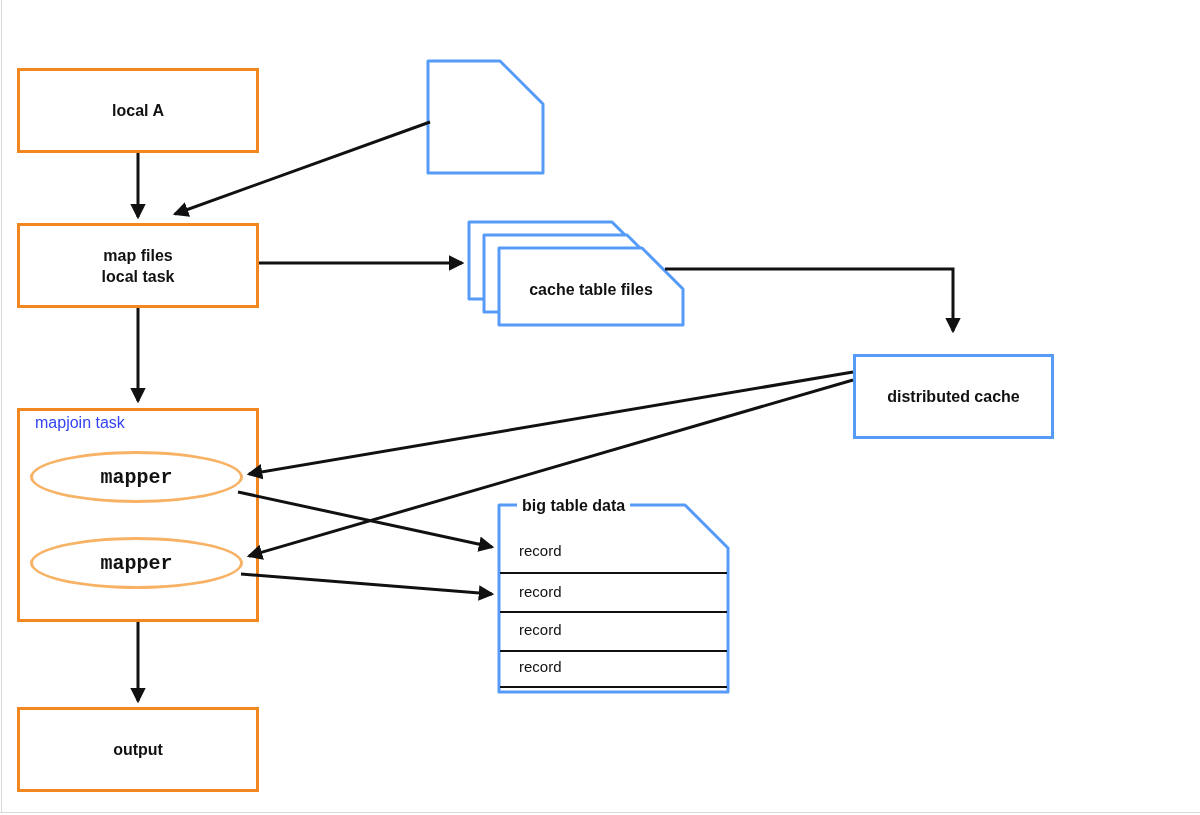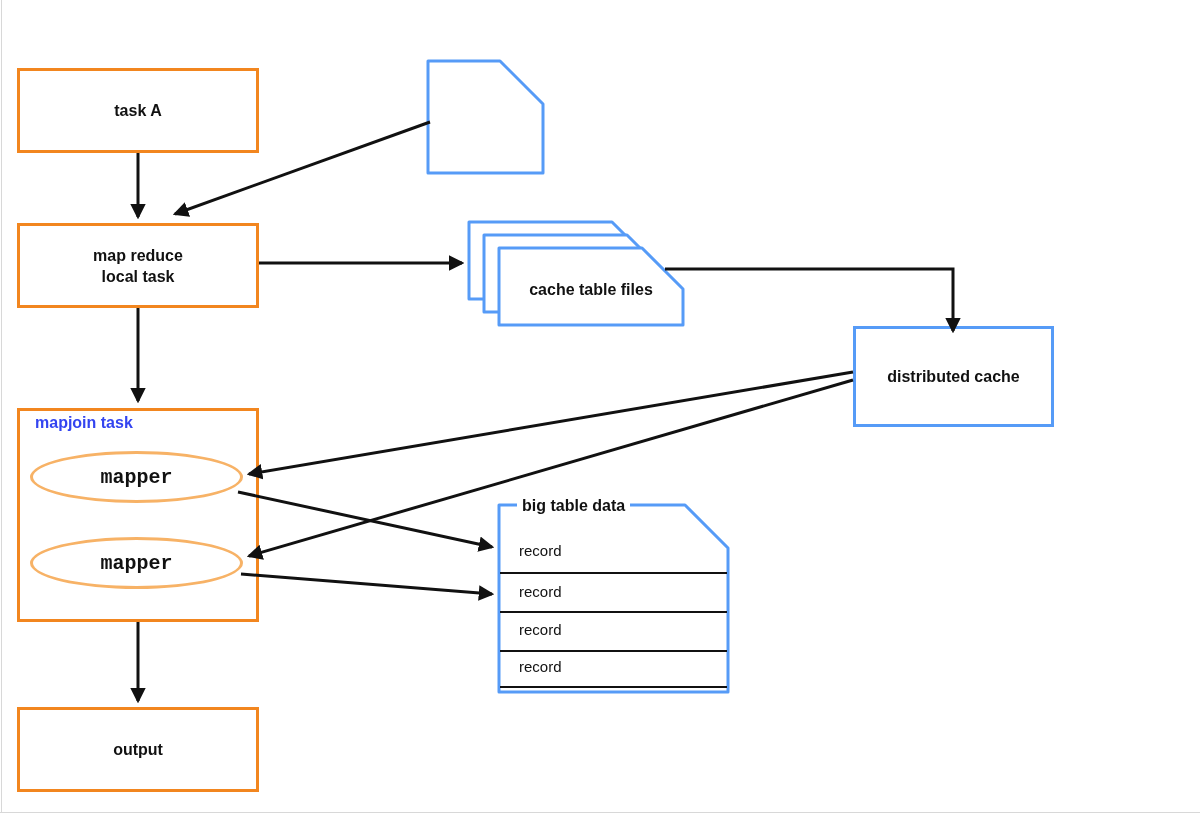--- a/index.html
+++ b/index.html
@@ -19,34 +19,34 @@
     position:absolute; box-sizing:border-box; background:#fff;
     display:flex; flex-direction:column; align-items:center; justify-content:center;
     text-align:center; font-weight:bold; font-size:16px; line-height:21px; color:#111;
   }
   .orange { border:3px solid var(--node-border-orange,#F2861F); }
   .blue   { border:3px solid var(--shape-border-blue,#569BF7); }
   .n-task-a   { left:17px; top:68px;  width:242px; height:85px; }
   .n-mapred   { left:17px; top:223px; width:242px; height:85px; }
   .n-mapjoin  { left:17px; top:408px; width:242px; height:214px; background:#fff; }
   .n-output   { left:17px; top:707px; width:242px; height:85px; }
-  .n-cache    { left:853px; top:326px; width:201px; height:101px; }
+  .n-cache    { left:853px; top:354px; width:201px; height:85px; }
 
   .ellipse {
     position:absolute; box-sizing:border-box; background:#fff; border-radius:50%;
     border:3px solid var(--ellipse-border-orange,#F7B266);
     display:flex; align-items:center; justify-content:center;
     font-weight:bold; font-size:20px; color:#111;font-family:Liberation Mono, monospace;
   }
   .e-top { left:30px; top:451px; width:213px; height:52px; }
   .e-bot { left:30px; top:537px; width:213px; height:52px; }
 
   
   .flabel { position:absolute; font-size:16px; line-height:20px; }
-  .l-mapjoin   { left:35px; top:413px; color:var(--annotation-blue,#3344F0); font-weight:bold; }
+  .l-mapjoin   { left:35px; top:413px; color:var(--annotation-blue,#3344F0); font-weight:normal; }
   .l-small     { left:428px; top:104px; width:116px; text-align:center; font-weight:bold; }
   .l-hash      { left:501px; top:280px; width:180px; text-align:center; font-weight:bold; }
   .l-bigtitle  { left:517px; top:496px; padding:0 5px; background:#fff; font-weight:bold; white-space:nowrap; }
   .l-note      { left:958px; top:276px; width:240px; text-align:center; color:var(--annotation-blue,#3344F0); }
   .l-record    { position:absolute; left:519px; width:190px; height:20px; font-size:15px; line-height:20px; color:#111; }
   .r1 { top:541px; } .r2 { top:582px; } .r3 { top:620px; } .r4 { top:657px; }
 
   
   .doc      { fill:#fff; stroke:var(--shape-border-blue,#569BF7); stroke-width:3; stroke-linejoin:round; }
   .divider  { stroke:#111; stroke-width:2; }
@@ -71,25 +71,25 @@
     <g>
       <path class="doc" d="M499,505 H685 L728,548 V692 H499 Z"></path>
       <path class="divider" d="M500,573 H727"></path>
       <path class="divider" d="M500,612 H727"></path>
       <path class="divider" d="M500,651 H727"></path>
       <path class="divider" d="M500,687 H727"></path>
     </g>
   </svg>
 
   <div class="node orange n-task-a">
-    <span>task A</span>
+    <span>local A</span>
   </div>
 
   <div class="node orange n-mapred">
-    <span>map reduce</span>
+    <span>map files</span>
     <span>local task</span>
   </div>
 
   <div class="node orange n-mapjoin"></div>
   <div class="flabel l-mapjoin">mapjoin task</div>
 
   <div class="ellipse e-top">
     <span>mapper</span>
   </div>
   <div class="ellipse e-bot">

